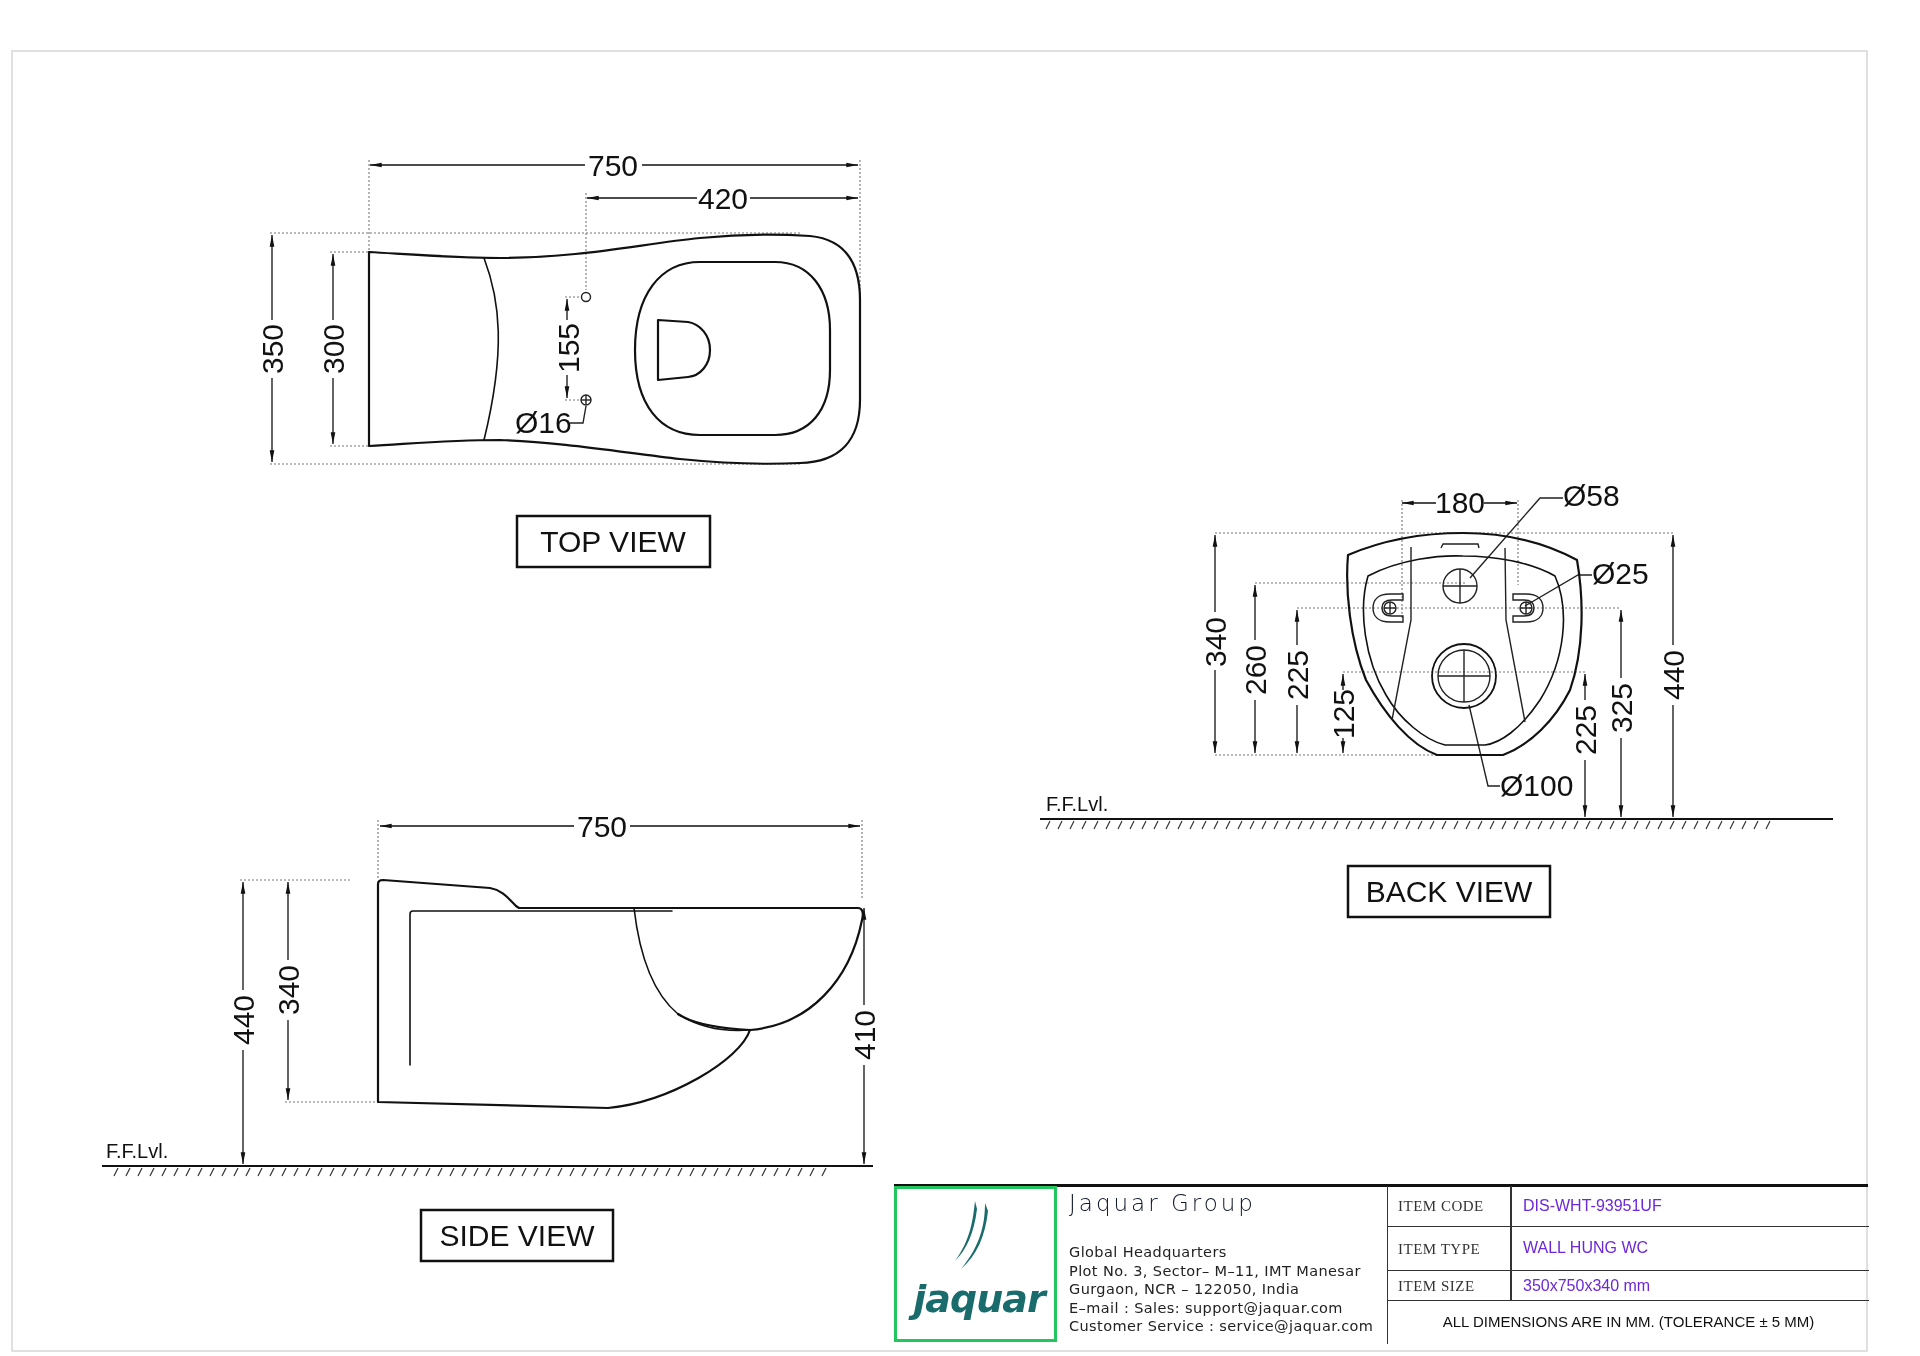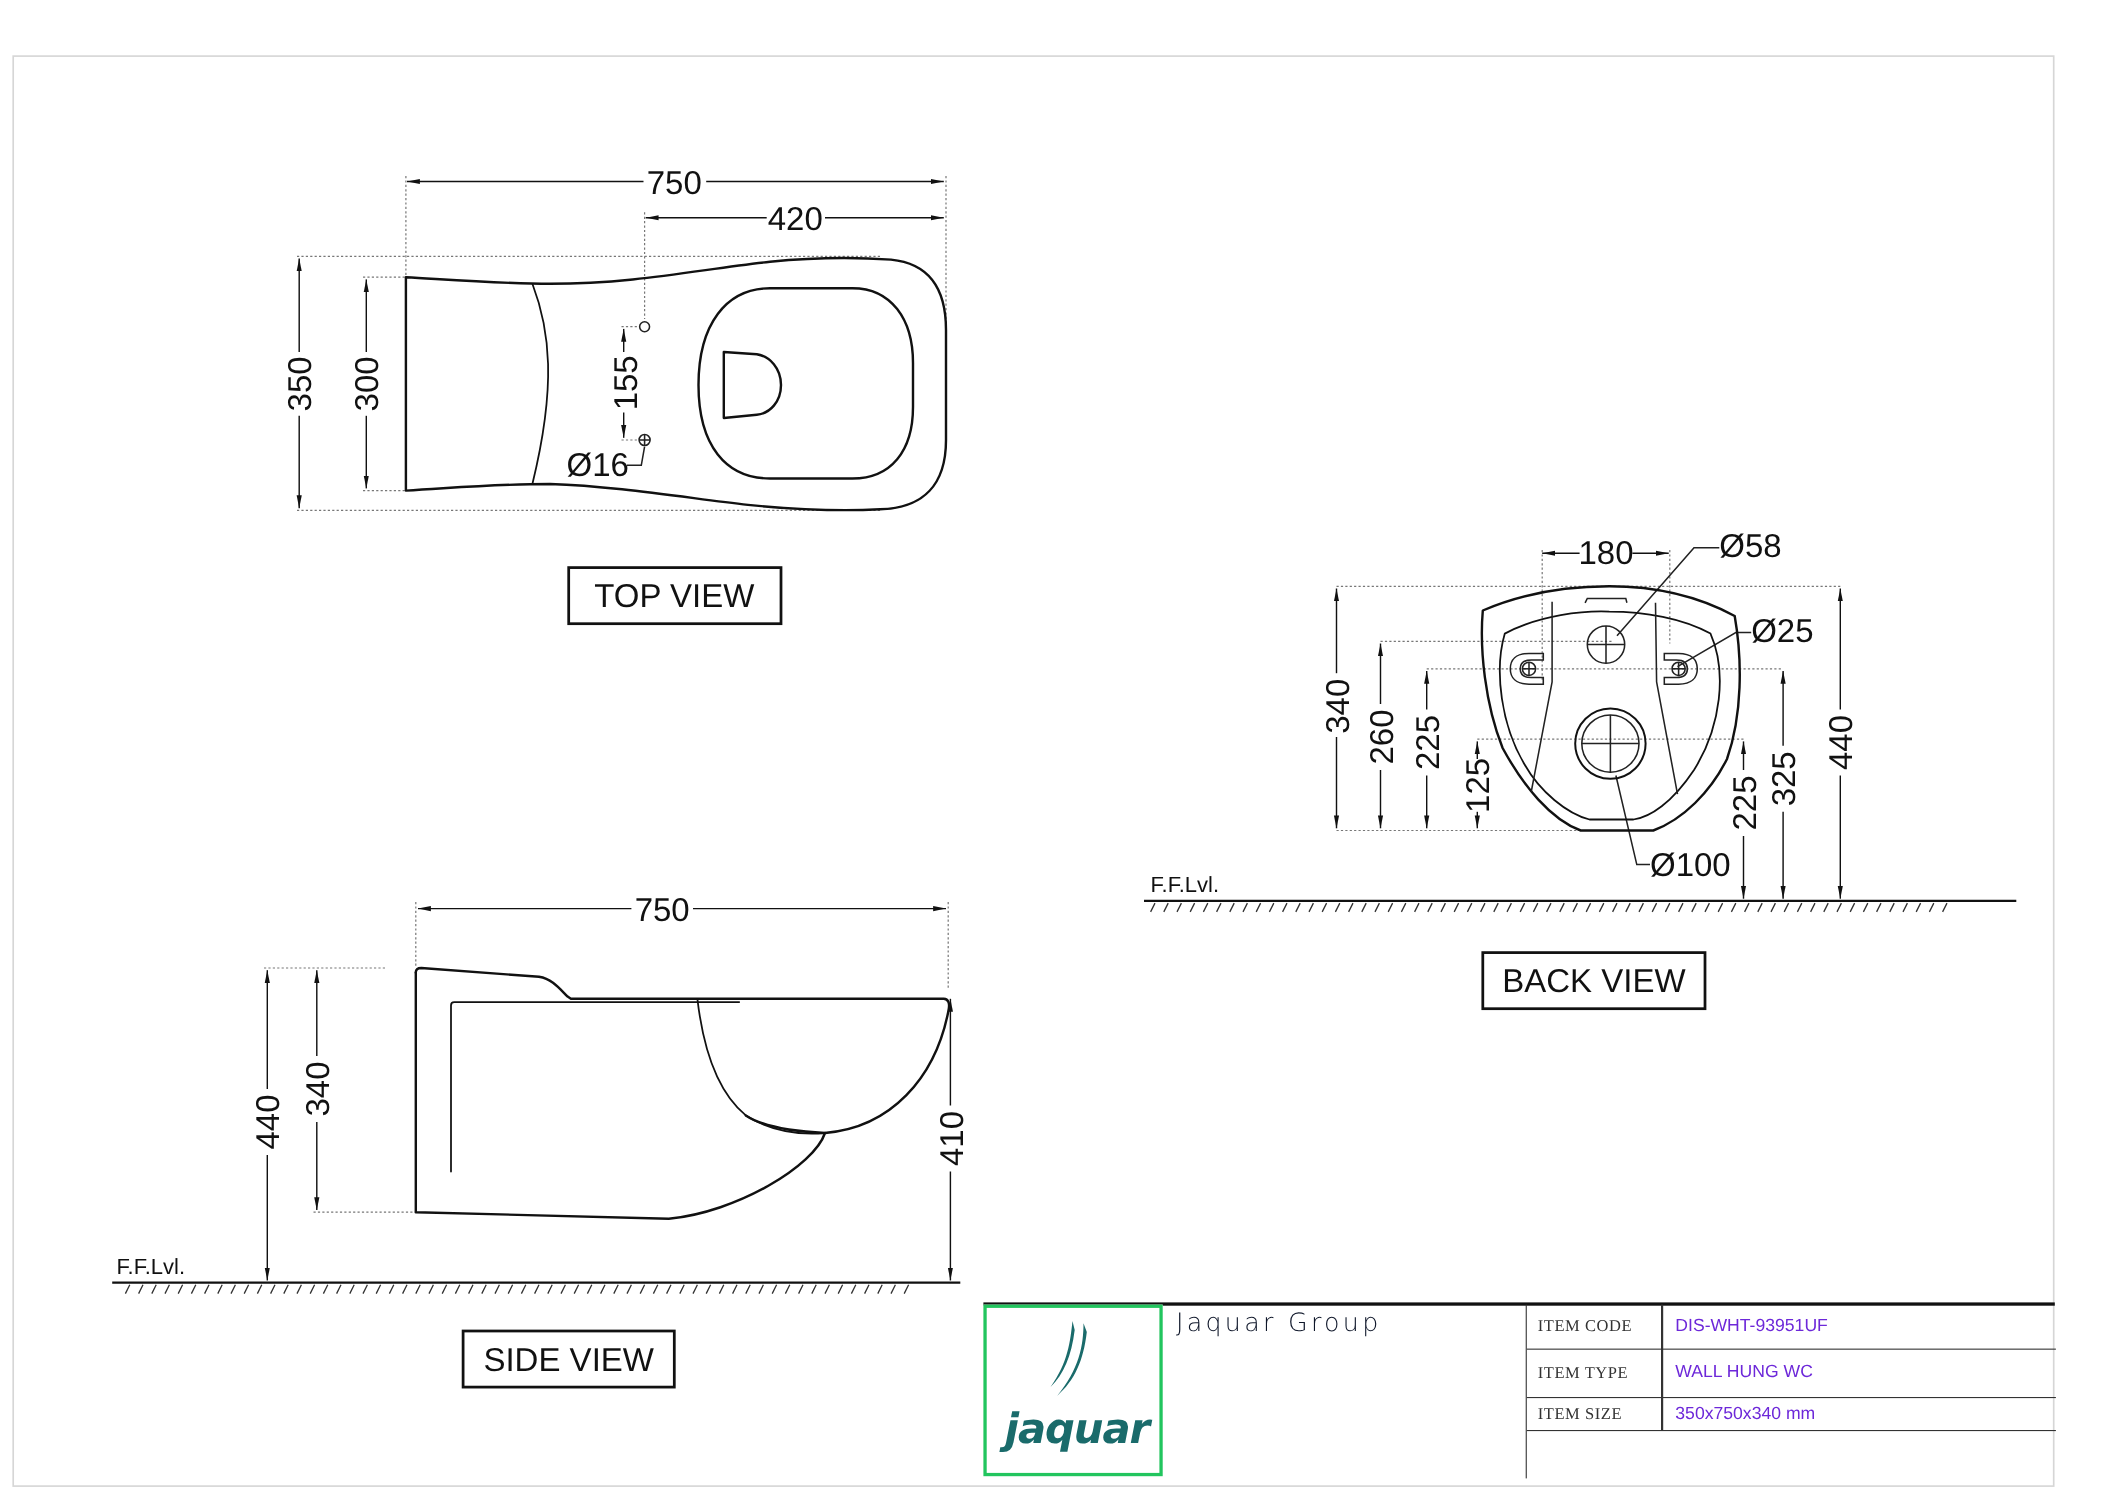--- a/index.html
+++ b/index.html
@@ -228,29 +228,31 @@
   <div class="tb-topline"></div>
   <div class="tb-logo">
     <svg width="157" height="150" style="position:relative">
       <path d="M78,12 C76,30 74,50 58,72 C70,60 77,44 80,20 Z" fill="#1a6b6b"></path>
       <path d="M88,14 C88,34 84,56 64,80 C80,66 88,48 91,22 Z" fill="#1a6b6b"></path>
     </svg>
     <div class="tb-logo-word">jaquar</div>
   </div>
   <div class="tb-company">
     <div class="tb-company-name">Jaquar Group</div>
+    <div class="tb-addr"><div>Global Headquarters</div><div>Plot No. 3, Sector– M–11, IMT Manesar</div><div>Gurgaon, NCR – 122050, India</div><div>E–mail : Sales: support@jaquar.com</div><div>Customer Service : service@jaquar.com</div></div>
   </div>
   <div class="tb-table">
     <div class="tb-vdiv" style="height:114px"></div>
     <div class="tb-row" style="top:0; height:40px;">
       <span class="tb-lbl" style="top:12px">ITEM CODE</span>
       <span class="tb-val" style="top:11px">DIS-WHT-93951UF</span>
     </div>
     <div class="tb-row" style="top:41px; height:43px;">
       <span class="tb-lbl" style="top:14px">ITEM TYPE</span>
       <span class="tb-val" style="top:12px">WALL HUNG WC</span>
     </div>
     <div class="tb-row" style="top:85px; height:29px;">
       <span class="tb-lbl" style="top:7px">ITEM SIZE</span>
       <span class="tb-val" style="top:6px">350x750x340 mm</span>
     </div>
+    <div class="tb-note">ALL DIMENSIONS ARE IN MM. (TOLERANCE ± 5 MM)</div>
   </div>
 </div>
 
 </body></html>

